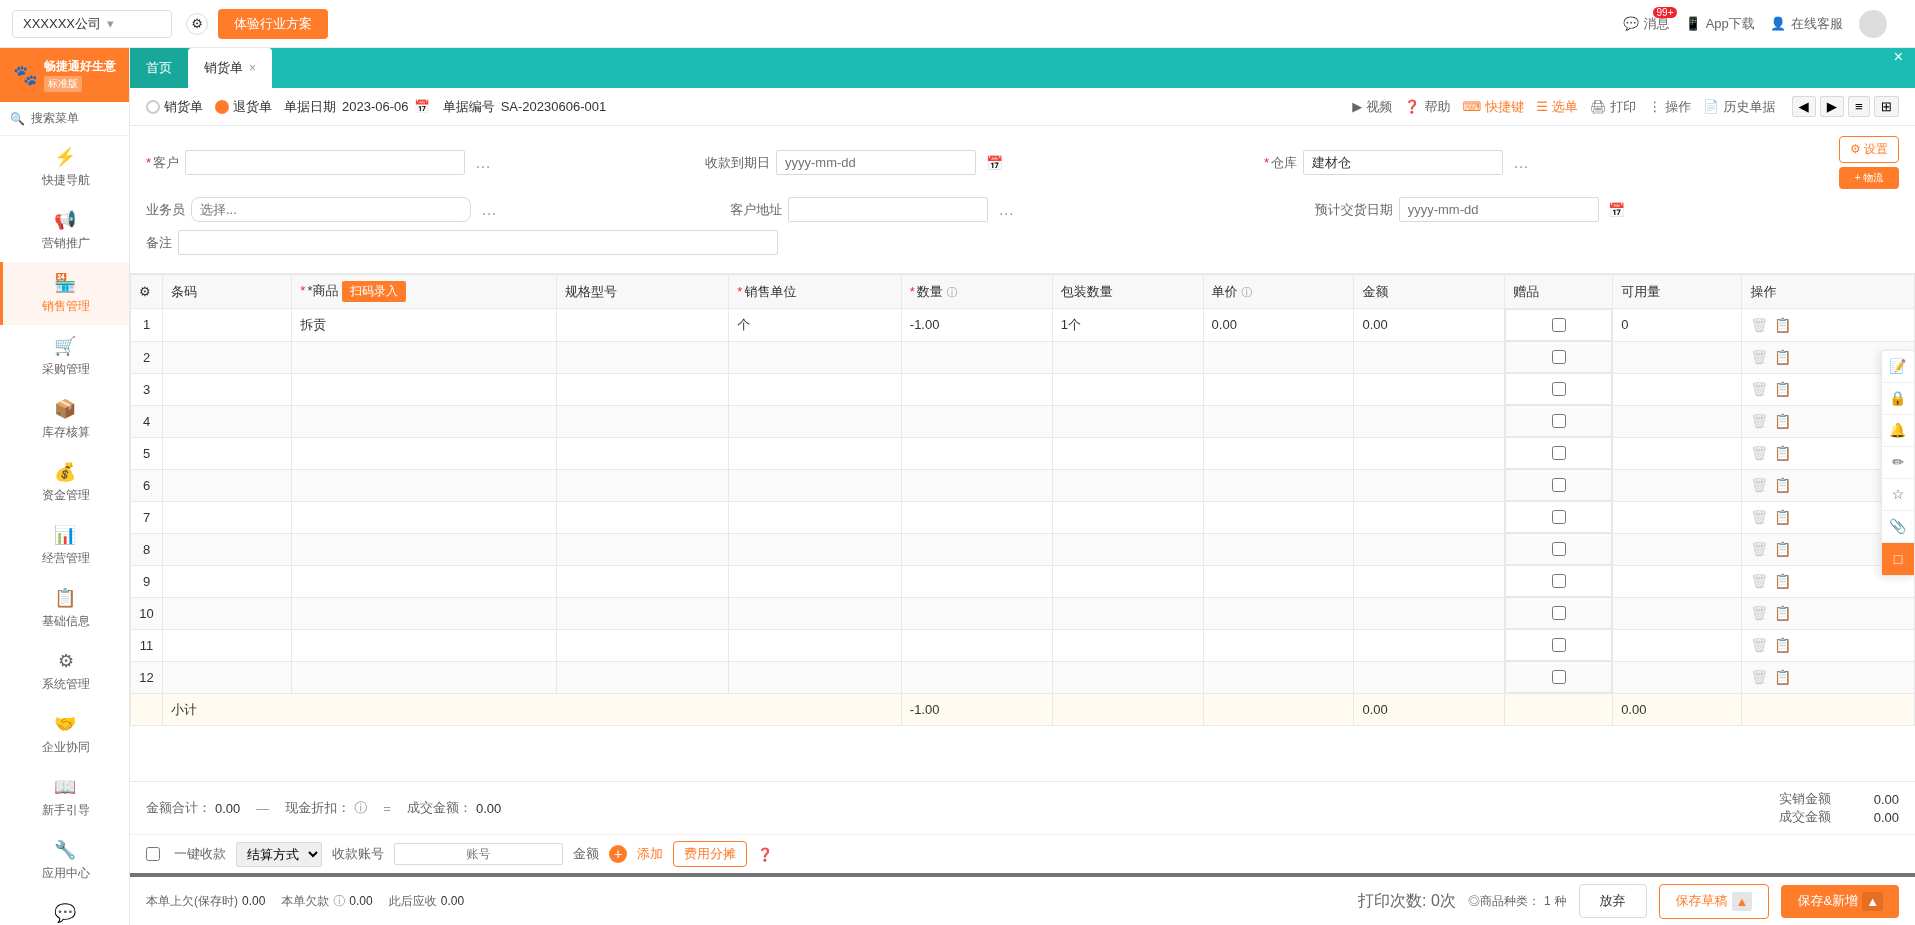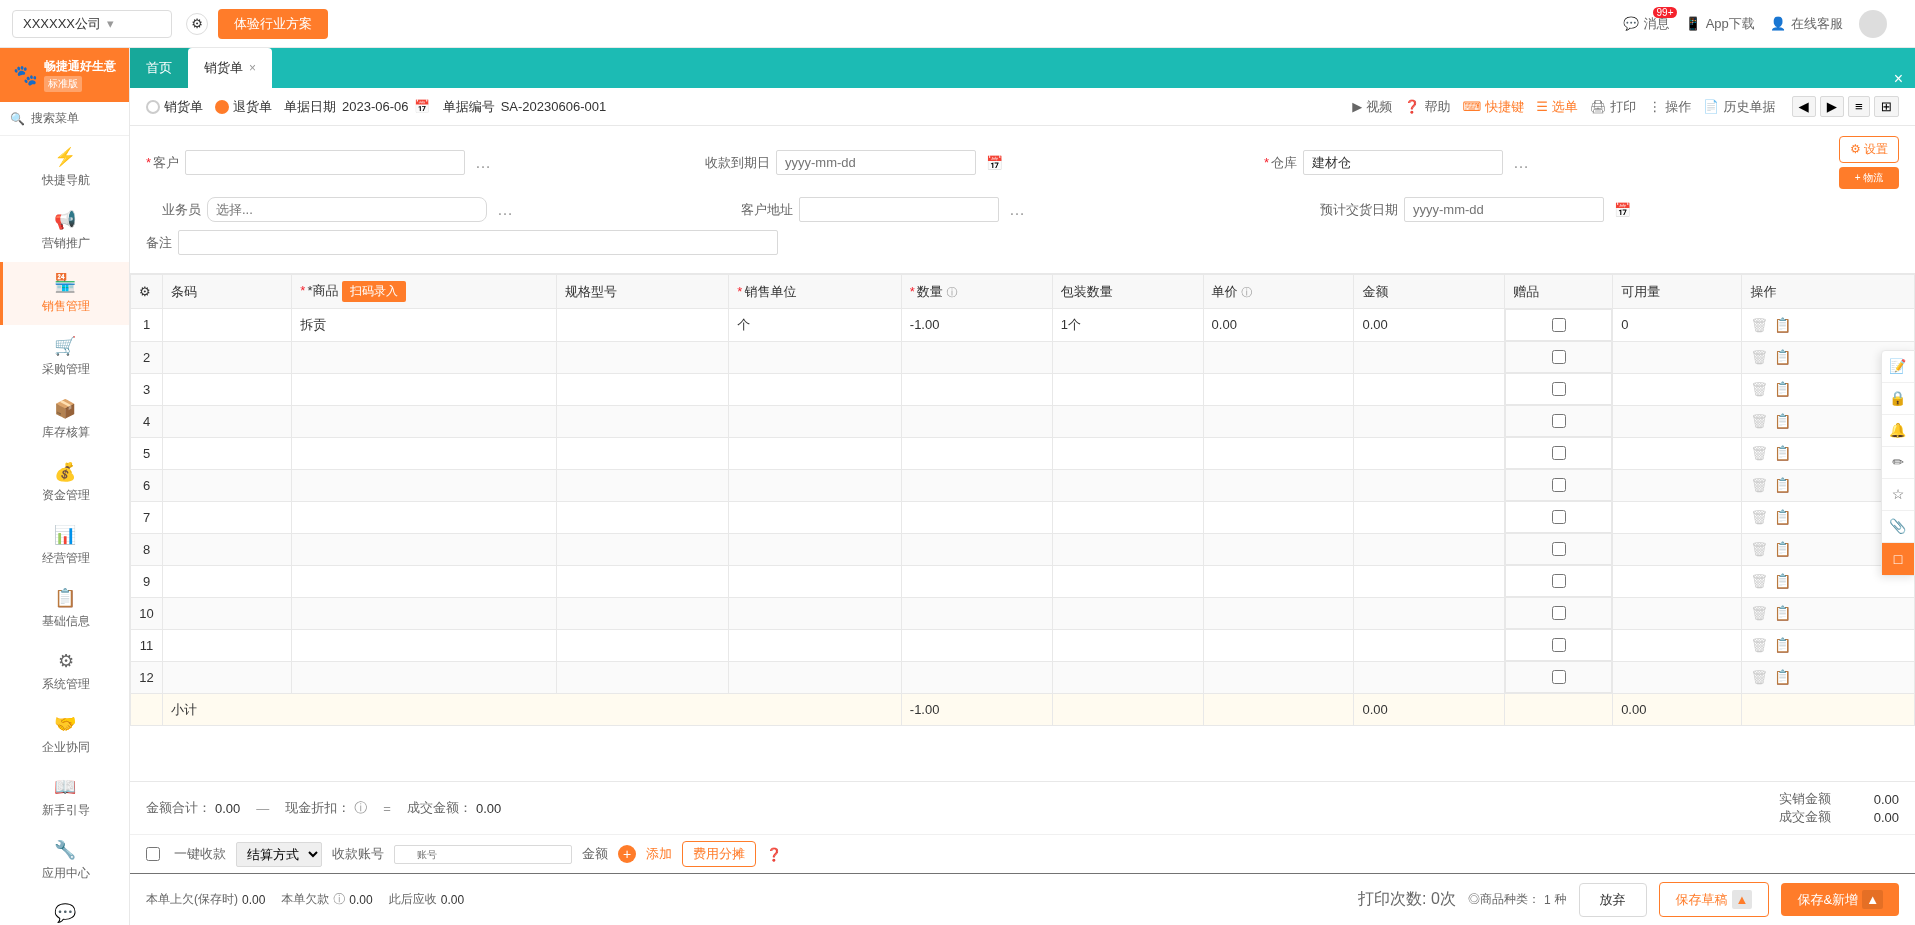--- a/index.html
+++ b/index.html
@@ -4,21 +4,21 @@
   <style>
     * { box-sizing: border-box; margin: 0; padding: 0; }
     body { font-family: 'Microsoft YaHei', Arial, sans-serif; font-size: 13px; background: #f5f5f5; color: #333; overflow: hidden; }
 
     
     .app-container { display: flex; flex-direction: column; height: 925px; width: 1915px; }
     .top-bar { height: 48px; background: #fff; border-bottom: 1px solid #e8e8e8; display: flex; align-items: center; padding: 0 12px; gap: 10px; flex-shrink: 0; }
     .main-area { display: flex; flex: 1; overflow: hidden; }
     .sidebar { width: 130px; background: #fff; border-right: 1px solid #e8e8e8; display: flex; flex-direction: column; flex-shrink: 0; }
     .content-area { flex: 1; display: flex; flex-direction: column; overflow: hidden; background: #f0f2f5; }
-    .tab-bar { height: 40px; background: #1cbbb4; display: flex; align-items: flex-end; flex-shrink: 0; }
+    .tab-bar { height: 40px; background: #1cbbb4; display: flex; align-items: flex-start; flex-shrink: 0; }
     .page-body { flex: 1; overflow: hidden; background: #fff; margin: 0; display: flex; flex-direction: column; }
 
     
     .company-select { display: flex; align-items: center; border: 1px solid #ddd; border-radius: 4px; padding: 4px 10px; min-width: 160px; cursor: pointer; background: #fff; gap: 6px; }
     .top-bar-btn { background: #ff7c2a; color: #fff; border: none; border-radius: 4px; padding: 6px 16px; cursor: pointer; font-size: 13px; }
     .top-bar-right { margin-left: auto; display: flex; align-items: center; gap: 16px; }
     .top-bar-right-item { display: flex; align-items: center; gap: 4px; cursor: pointer; color: #666; font-size: 13px; position: relative; }
     .badge { background: #f5222d; color: #fff; border-radius: 10px; font-size: 10px; padding: 0 4px; position: absolute; top: -8px; right: -8px; }
     .gear-icon { width: 22px; height: 22px; border: 1px solid #ddd; border-radius: 50%; display: flex; align-items: center; justify-content: center; cursor: pointer; margin-left: 4px; }
     .user-avatar { width: 28px; height: 28px; border-radius: 50%; background: #ddd; }
@@ -82,27 +82,27 @@
     .summary-label { color: #666; }
     .summary-value { color: #333; font-weight: 500; }
     .dash-sep { color: #999; }
     .eq-sep { color: #999; }
 
     
     .payment-row { display: flex; align-items: center; gap: 10px; padding: 6px 16px 6px; background: #fff; border-top: 1px solid #f0f0f0; flex-shrink: 0; font-size: 13px; }
     .payment-row input[type="checkbox"] { margin-right: 4px; }
     .pay-label { color: #666; text-align: center; }
     .pay-select { border: 1px solid #d9d9d9; border-radius: 2px; padding: 3px 6px; font-size: 13px; }
-    .pay-account { border: 1px solid #d9d9d9; border-radius: 2px; padding: 3px 22px; font-size: 10px; }
+    .pay-account { border: 1px solid #d9d9d9; border-radius: 2px; padding: 3px 6px; font-size: 12px; text-align: center; }
     .btn-add-pay { background: #ff7c2a; color: #fff; border: none; border-radius: 50%; width: 18px; height: 18px; cursor: pointer; font-size: 14px; display: flex; align-items: center; justify-content: center; }
     .btn-expense { background: #fff; border: 1px solid #ff7c2a; color: #ff7c2a; border-radius: 4px; padding: 3px 10px; cursor: pointer; font-size: 13px; }
     .help-icon { color: #999; font-size: 13px; cursor: pointer; }
 
     
-    .footer-bar { height: 52px; background: #fff; border-top: 1px solid #737373; display: flex; align-items: center; padding: 0 16px; gap: 16px; flex-shrink: 0; }
+    .footer-bar { height: 52px; background: #fff; border-top: 4px solid #737373; display: flex; align-items: center; padding: 0 16px; gap: 16px; flex-shrink: 0; }
     .footer-info { font-size: 12px; color: #666; display: flex; align-items: center; gap: 4px; }
     .footer-info span.val { color: #333; font-weight: 500; }
     .footer-right { margin-left: auto; display: flex; align-items: center; gap: 12px; }
     .btn-abandon { background: #fff; border: 1px solid #d9d9d9; border-radius: 4px; padding: 7px 20px; cursor: pointer; font-size: 13px; color: #333; }
     .btn-draft { background: #fff; border: 1px solid #ff7c2a; color: #ff7c2a; border-radius: 4px; padding: 7px 16px; cursor: pointer; font-size: 13px; display: flex; align-items: center; gap: 4px; }
     .btn-save-new { background: #ff7c2a; color: #fff; border: none; border-radius: 4px; padding: 7px 16px; cursor: pointer; font-size: 13px; display: flex; align-items: center; gap: 4px; }
     .btn-chevron { background: rgba(0,0,0,0.1); border-radius: 2px; padding: 2px 4px; }
     .print-count { font-size: 16px; color: #666; }
     .goods-type { display: flex; align-items: center; gap: 4px; font-size: 12px; color: #666; }
 
@@ -306,21 +306,21 @@
             <div class="form-col">
               <span class="field-label required">仓库</span>
               <input class="field-input" style="max-width: 200px;" value="建材仓">
               <span class="field-dots">…</span>
             </div>
             <div style="display:flex; flex-direction:column; gap:4px; margin-left:16px;">
               <button class="btn-setting">⚙ 设置</button>
               <button class="btn-logistics">+ 物流</button>
             </div>
           </div>
-          <div class="form-row" style="margin-bottom:8px;margin-left:16px;">
+          <div class="form-row" style="margin-bottom:8px;">
             <div class="form-col">
               <span class="field-label">业务员</span>
               <input class="field-input" style="max-width: 280px; border-radius: 8px;" placeholder="选择...">
               <span class="field-dots">…</span>
             </div>
             <div class="form-col">
               <span class="field-label">客户地址</span>
               <input class="field-input" style="max-width: 200px;">
               <span class="field-dots">…</span>
             </div>

